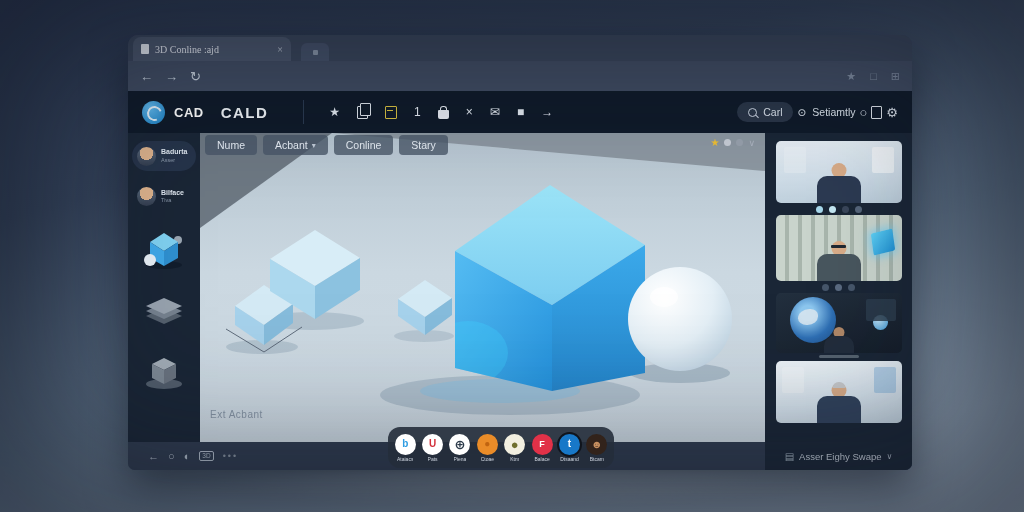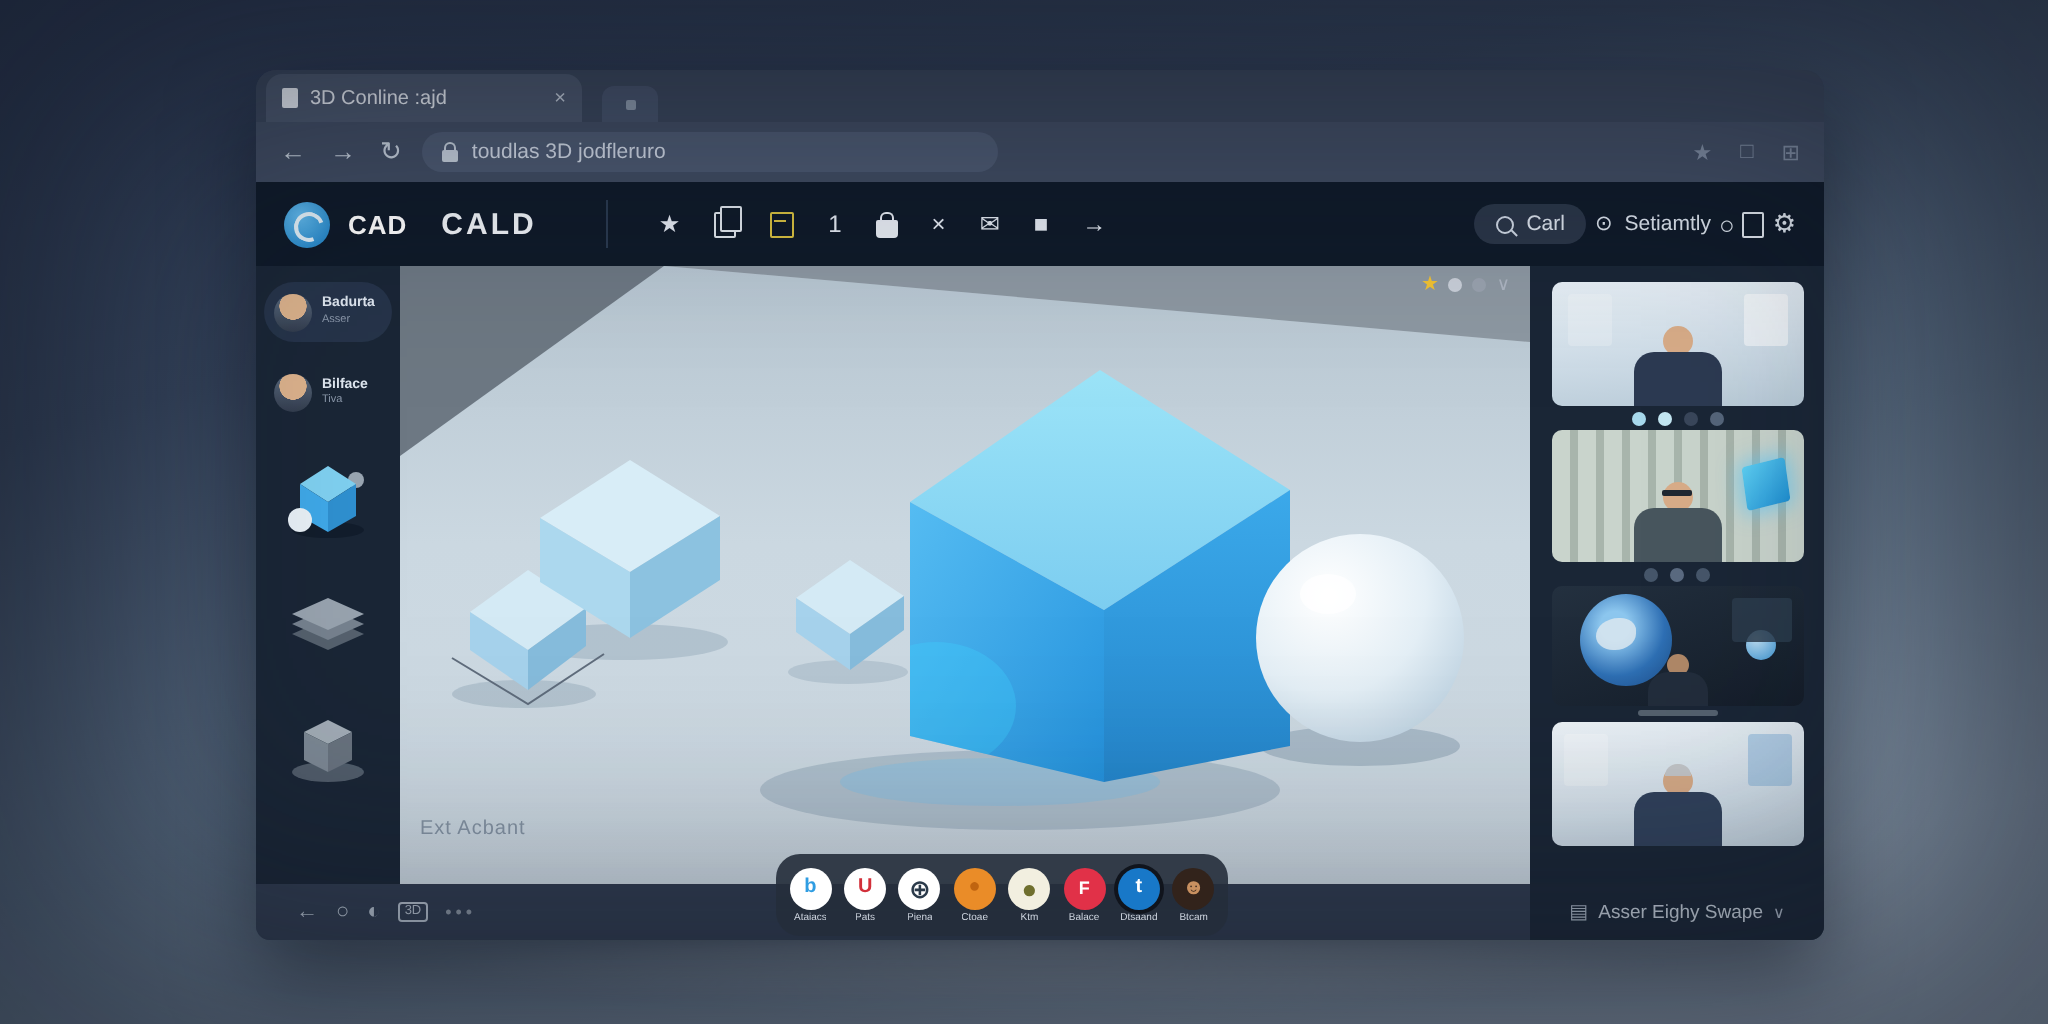--- a/index.html
+++ b/index.html
@@ -8,21 +8,21 @@
     background:linear-gradient(165deg,#2a3750 0%,#35445c 28%,#5a6d82 58%,#8899ab 85%,#93a3b4 100%);}
   .stage::after{content:"";position:absolute;inset:0;pointer-events:none;
     box-shadow:inset 0 0 140px 50px rgba(14,20,32,.55);}
   .reflection{position:absolute;left:170px;top:470px;width:700px;height:36px;border-radius:50%;
     background:radial-gradient(ellipse at 50% 0%,rgba(225,238,248,.35),rgba(225,238,248,0) 70%);filter:blur(4px);}
   
   .window{position:absolute;left:128px;top:35px;width:784px;height:435px;border-radius:10px 10px 7px 7px;
     box-shadow:0 18px 42px rgba(5,10,20,.5);display:flex;flex-direction:column;overflow:hidden;background:#39455a;}
   .tabbar{height:26px;background:#39455a;display:flex;align-items:flex-end;padding-left:5px;}
   .tab{height:24px;width:142px;background:#4a566c;border-radius:8px 8px 0 0;display:flex;align-items:center;
-    gap:6px;padding:0 8px;color:#e8edf4;font-size:10px;}
+    gap:6px;padding:0 8px;color:#e8edf4;font-size:10px;font-family:Liberation Serif, serif;}
   .tab .fav{width:8px;height:10px;background:#e8edf4;border-radius:1px;flex:none;}
   .tab .ttl{flex:1;white-space:nowrap;overflow:hidden;}
   .tab .cls{color:#c2ccd8;font-size:10px;}
   .tabstub{height:18px;width:28px;background:#45526a;border-radius:6px 6px 0 0;margin-left:10px;
     display:flex;align-items:center;justify-content:center;}
   .tabstub i{width:5px;height:5px;background:#8b98ab;border-radius:1px;}
   .addrbar{height:30px;background:#404c62;display:flex;align-items:center;gap:10px;padding:0 12px;}
   .navg{color:#c8d2de;font-size:13px;display:flex;gap:12px;}
   .navg span{cursor:default;}
   .urlpill{height:20px;width:268px;background:#4d5a72;border-radius:10px;display:flex;align-items:center;
@@ -150,24 +150,20 @@
       <div class="tabstub">
           <i></i>
         </div>
     </div>
 
     <div class="addrbar">
       <div class="navg">
         <span>←</span>
         <span>→</span>
         <span>↻</span>
-      </div>
-      <div class="urlpill">
-        <span class="lock"></span>
-        <span>toudlas 3D jodfleruro</span>
       </div>
       <div class="winicons">
         <span>★</span>
         <span>□</span>
         <span>⊞</span>
       </div>
     </div>
 
     <div class="toolbar">
       <span class="logo"></span>
@@ -300,20 +296,35 @@
 
           <polygon points="255,118 350,52 445,112 352,172" fill="url(#gTop)"></polygon>
           <polygon points="255,118 352,172 352,258 255,235" fill="url(#gLeft)"></polygon>
           <polygon points="445,112 352,172 352,258 445,240" fill="url(#gRight)"></polygon>
           <ellipse cx="268" cy="220" rx="40" ry="32" fill="#3fd2ff" opacity="0.35" clip-path="url(#clipLeftFace)"></ellipse>
 
           <circle cx="480" cy="186" r="52" fill="url(#gSph)"></circle>
           <ellipse cx="464" cy="164" rx="14" ry="10" fill="#ffffff" opacity="0.75"></ellipse>
         </svg>
 
+        <div class="navpills">
+          <div class="pill">
+              <span>Nume</span>
+            </div>
+          <div class="pill">
+              <span>Acbant</span>
+              <span class="crt">▾</span>
+            </div>
+          <div class="pill">
+              <span>Conline</span>
+            </div>
+          <div class="pill">
+              <span>Stary</span>
+            </div>
+        </div>
 
         <div class="rating">
           <span class="rs">★</span>
           <span class="rdot"></span>
           <span class="rdot d2"></span>
           <span class="rc">∨</span>
         </div>
 
         <div class="scenelabel">Ext Acbant</div>
       </div>

